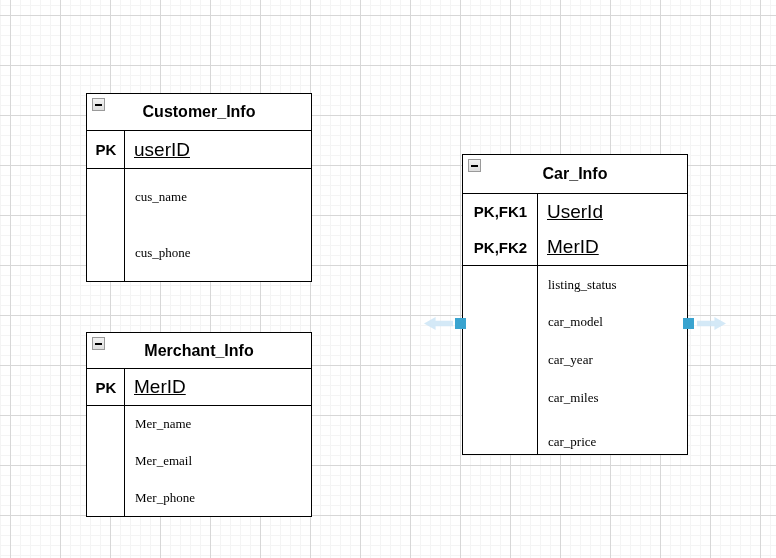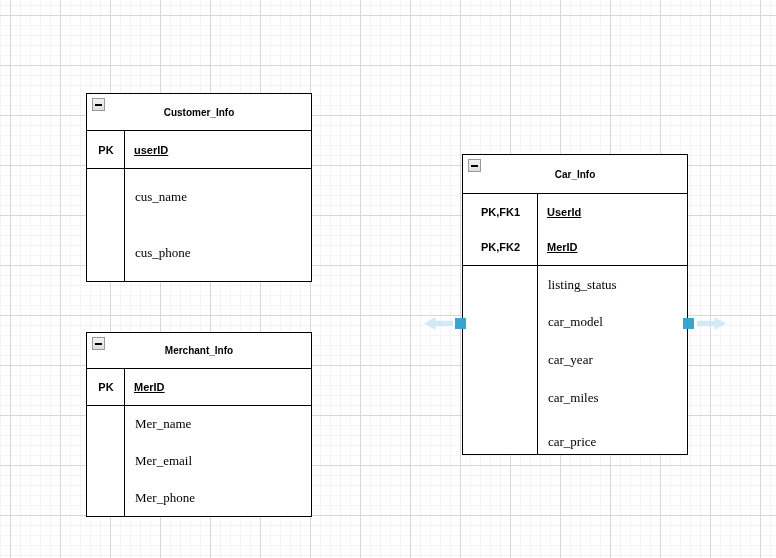--- a/index.html
+++ b/index.html
@@ -34,21 +34,21 @@
     flex-direction: column;
   }
   .entity-header {
     position: relative;
     box-sizing: border-box;
     border-bottom: 1px solid #000000;
     display: flex;
     align-items: center;
     justify-content: center;
     font-weight: bold;
-    font-size: 10px;
+    font-size: 16px;
     flex: none;
   }
   .collapse-btn {
     position: absolute;
     left: 5px;
     top: 4px;
     width: 13px;
     height: 13px;
     box-sizing: border-box;
     background: linear-gradient(#f3f3f3, #dedede);
@@ -80,26 +80,26 @@
     flex: 1;
     display: flex;
     align-items: center;
   }
   .key-cell {
     flex: none;
     display: flex;
     align-items: center;
     justify-content: center;
     font-weight: bold;
-    font-size: 11px;
+    font-size: 15px;
   }
   .key-name {
-    font-weight: bold;
+    font-weight: normal;
     text-decoration: underline;
-    font-size: 11px;
+    font-size: 19px;
     padding-left: 9px;
   }
   .attr-name {
     font-size: 13px;
     font-family: Liberation Serif, serif;
   }
   .col-divider {
     position: absolute;
     width: 1px;
     background: #000000;

